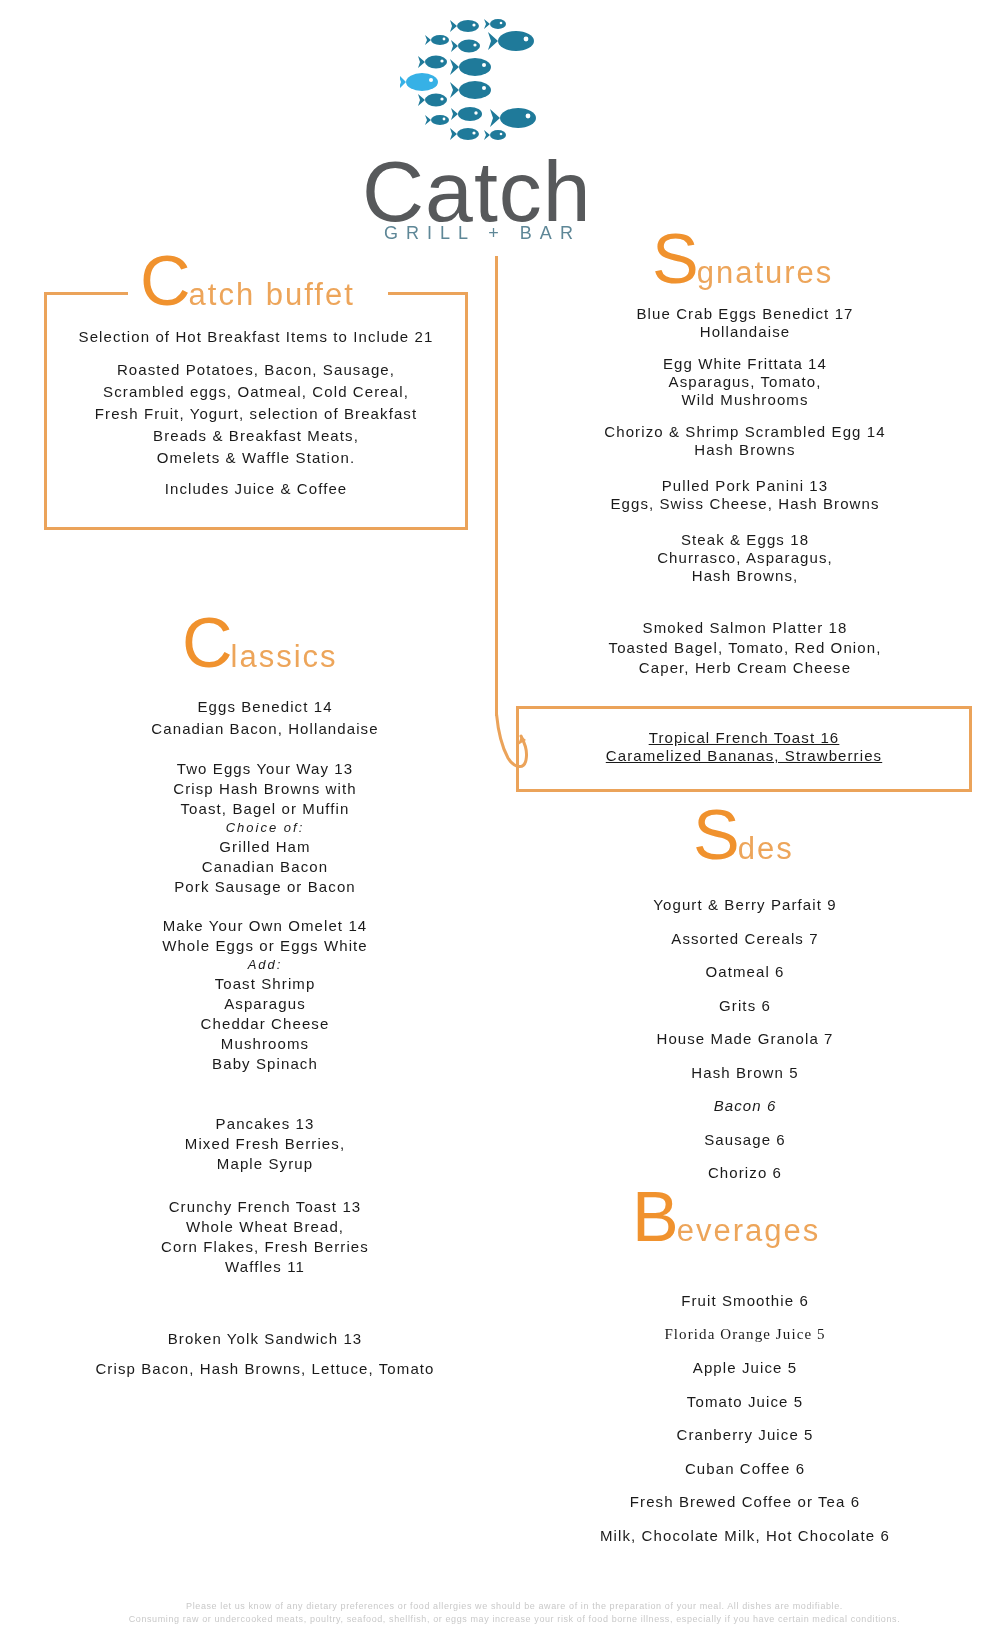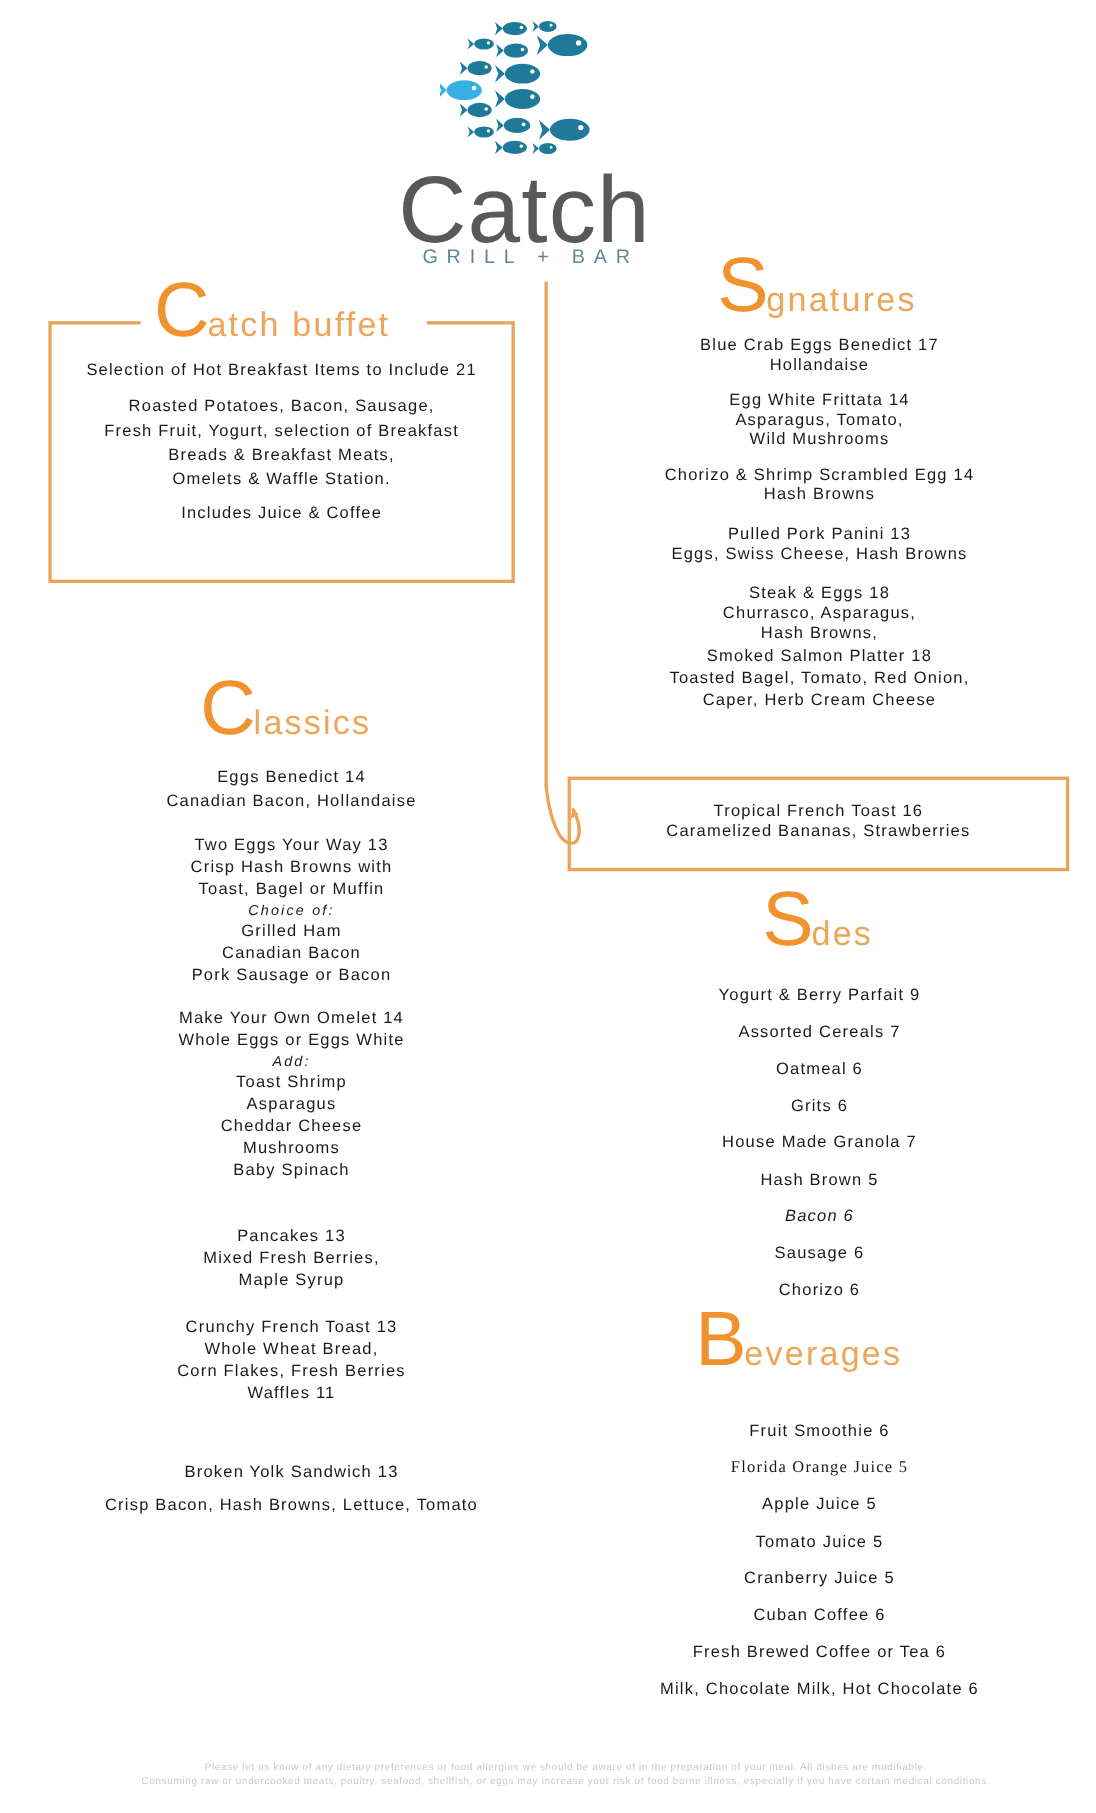--- a/index.html
+++ b/index.html
@@ -4,21 +4,21 @@
 <style>
   * { box-sizing: border-box; margin: 0; padding: 0; }
   html, body { width: 996px; height: 1648px; background: #ffffff; overflow: hidden; }
   body { position: relative; font-family: "Liberation Sans", sans-serif; color: #1a1a1a; }
   .abs { position: absolute; }
   .center { text-align: center; }
   .txt { font-size: 15px; letter-spacing: 1.1px; line-height: 20px; white-space: nowrap; }
   .heading { color: #f0a24a; font-family: "Liberation Sans", sans-serif; white-space: nowrap; line-height: 1; }
   .heading .big { font-size: 70px; color: #f0922e; letter-spacing: -2px; }
   .heading .rest { font-size: 31px; letter-spacing: 2px; color: #eda55a; }
-  .box { border: 3px solid #eba35a; }
+  .box { border: 3px solid #eba35a; text-decoration: underline; }
   .vline { background: #eba35a; }
   .italic { font-style: italic; font-size: 13px; letter-spacing: 2px; }
   .footer { color: #c9c9c9; font-size: 9px; letter-spacing: 0.6px; line-height: 13px; white-space: nowrap; }
   .logo-text { color: #57595b; font-family: "Liberation Sans", sans-serif; font-size: 86px; letter-spacing: 1px; line-height: 1; }
   .logo-sub { color: #5e8797; font-size: 18px; letter-spacing: 8px; line-height: 1; }
 </style>
 </head>
 <body>
 
 <div class="abs" style="left:360px; top:10px; width:230px; height:230px;">
@@ -92,20 +92,21 @@
 </svg>
 
 <div class="abs box" style="left:44px; top:292px; width:424px; height:238px;"></div>
 <div class="abs" style="left:128px; top:280px; width:260px; height:20px; background:#fff;"></div>
 <div class="abs heading" style="left:140px; top:246px;">
   <span class="big">C</span><span class="rest">atch buffet</span>
 </div>
 <div class="abs center" style="left:44px; width:424px; top:327px;">
   <div class="txt" style="margin-bottom:12px;">Selection of Hot Breakfast Items to Include  21</div>
   <div class="txt" style="line-height:22px;">Roasted Potatoes, Bacon, Sausage,</div>
+  <div class="txt" style="line-height:22px;">Scrambled eggs, Oatmeal, Cold Cereal,</div>
   <div class="txt" style="line-height:22px;">Fresh Fruit, Yogurt, selection of Breakfast</div>
   <div class="txt" style="line-height:22px;">Breads &amp; Breakfast Meats,</div>
   <div class="txt" style="line-height:22px;">Omelets &amp; Waffle Station.</div>
   <div class="txt" style="margin-top:10px;">Includes Juice &amp; Coffee</div>
 </div>
 
 <div class="abs heading" style="left:652px; top:224px;">
   <span class="big">S</span><span class="rest">gnatures</span>
 </div>
 <div class="abs center" style="left:560px; width:370px; top:305px;">
@@ -119,21 +120,21 @@
     <div class="txt" style="line-height:18px;">Wild Mushrooms</div>
   </div>
   <div style="margin-bottom:18px;">
     <div class="txt" style="line-height:18px;">Chorizo &amp; Shrimp Scrambled Egg  14</div>
     <div class="txt" style="line-height:18px;">Hash Browns</div>
   </div>
   <div style="margin-bottom:18px;">
     <div class="txt" style="line-height:18px;">Pulled Pork Panini  13</div>
     <div class="txt" style="line-height:18px;">Eggs, Swiss Cheese, Hash Browns</div>
   </div>
-  <div style="margin-bottom:2px;">
+  <div style="margin-bottom:33px;">
     <div class="txt" style="line-height:18px;">Steak &amp; Eggs  18</div>
     <div class="txt" style="line-height:18px;">Churrasco, Asparagus,</div>
     <div class="txt" style="line-height:18px;">Hash Browns,</div>
   </div>
   <div>
     <div class="txt" style="line-height:20px;">Smoked Salmon Platter  18</div>
     <div class="txt" style="line-height:20px;">Toasted Bagel, Tomato, Red Onion,</div>
     <div class="txt" style="line-height:20px;">Caper, Herb Cream Cheese</div>
   </div>
 </div>

